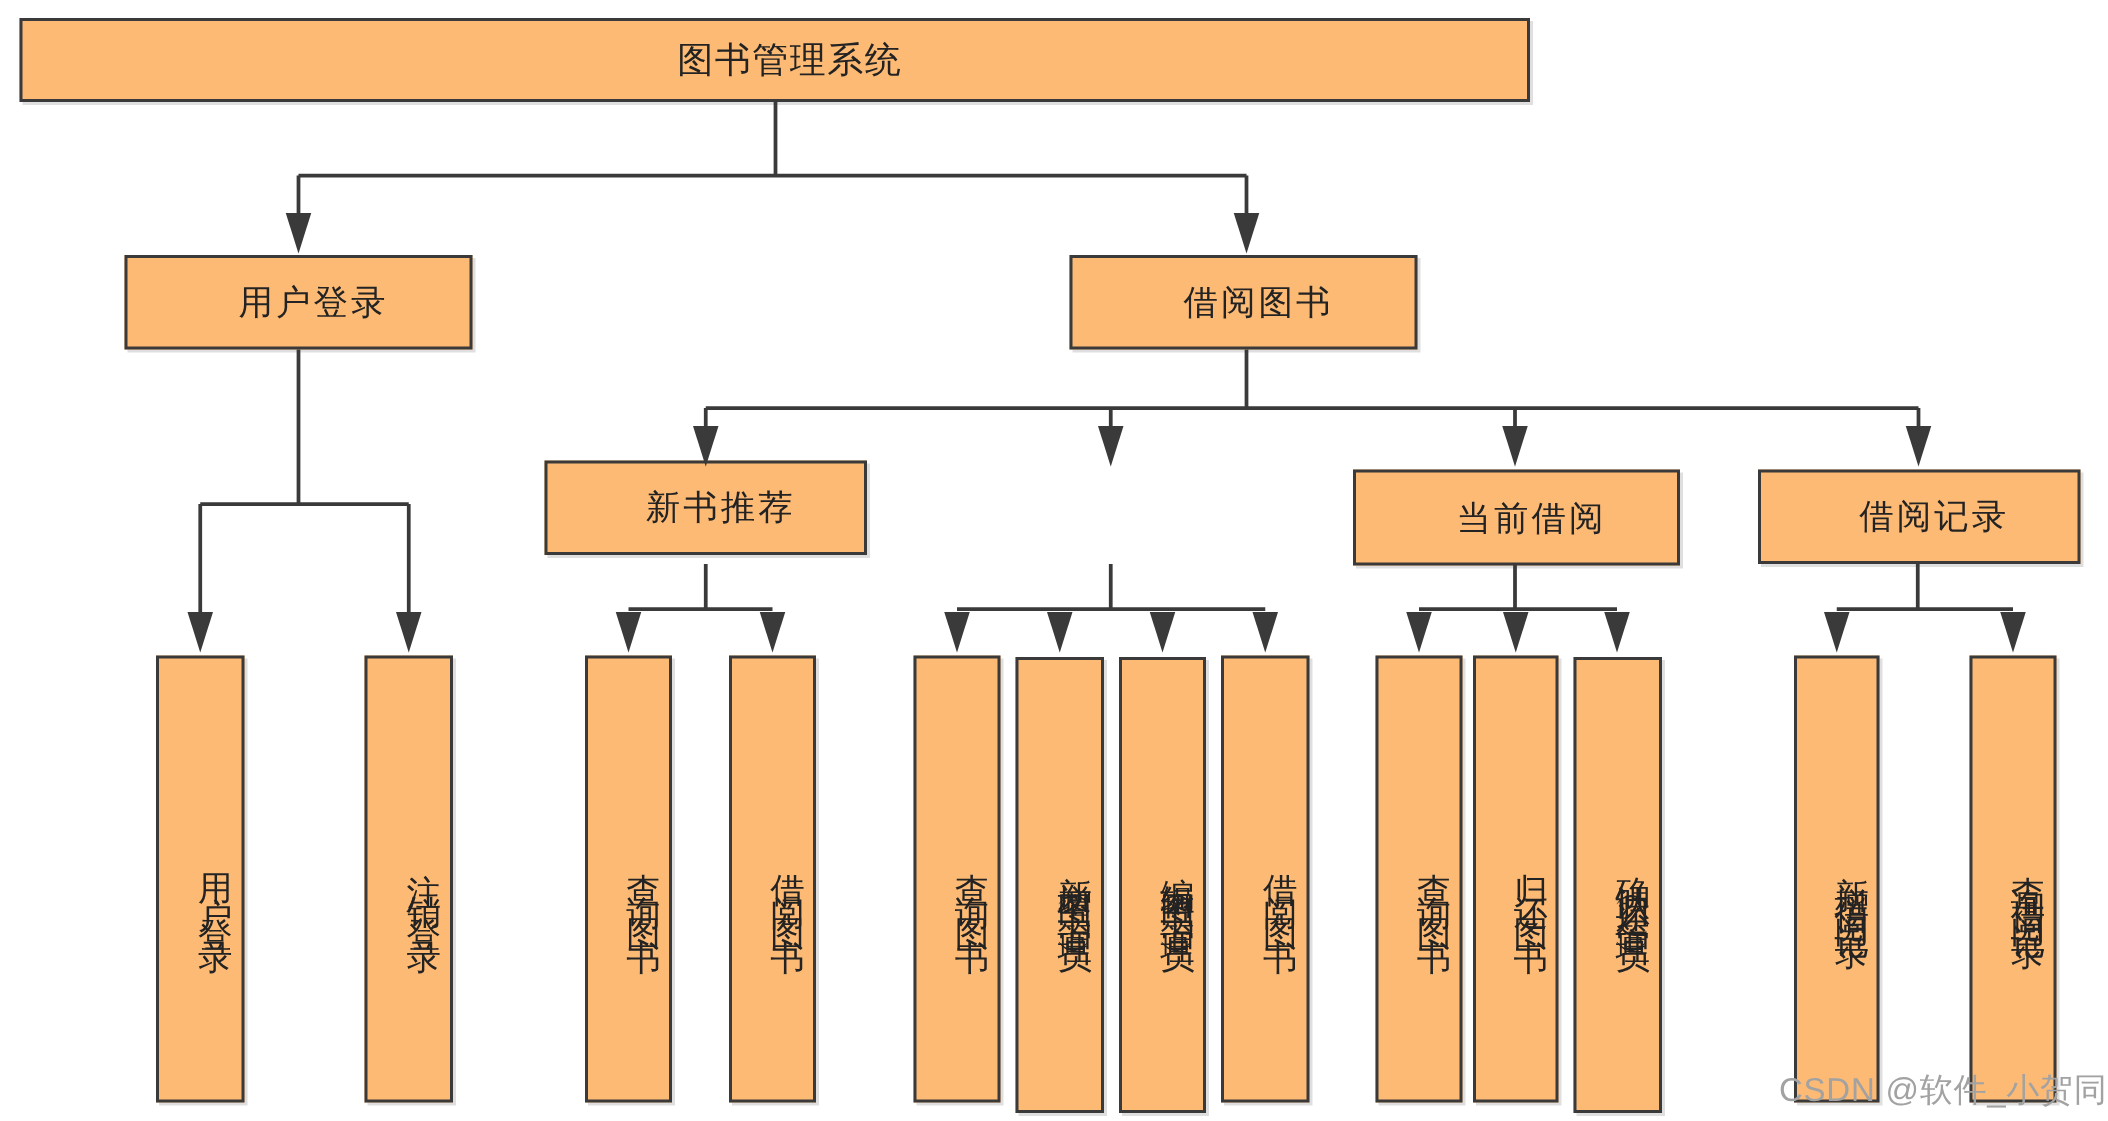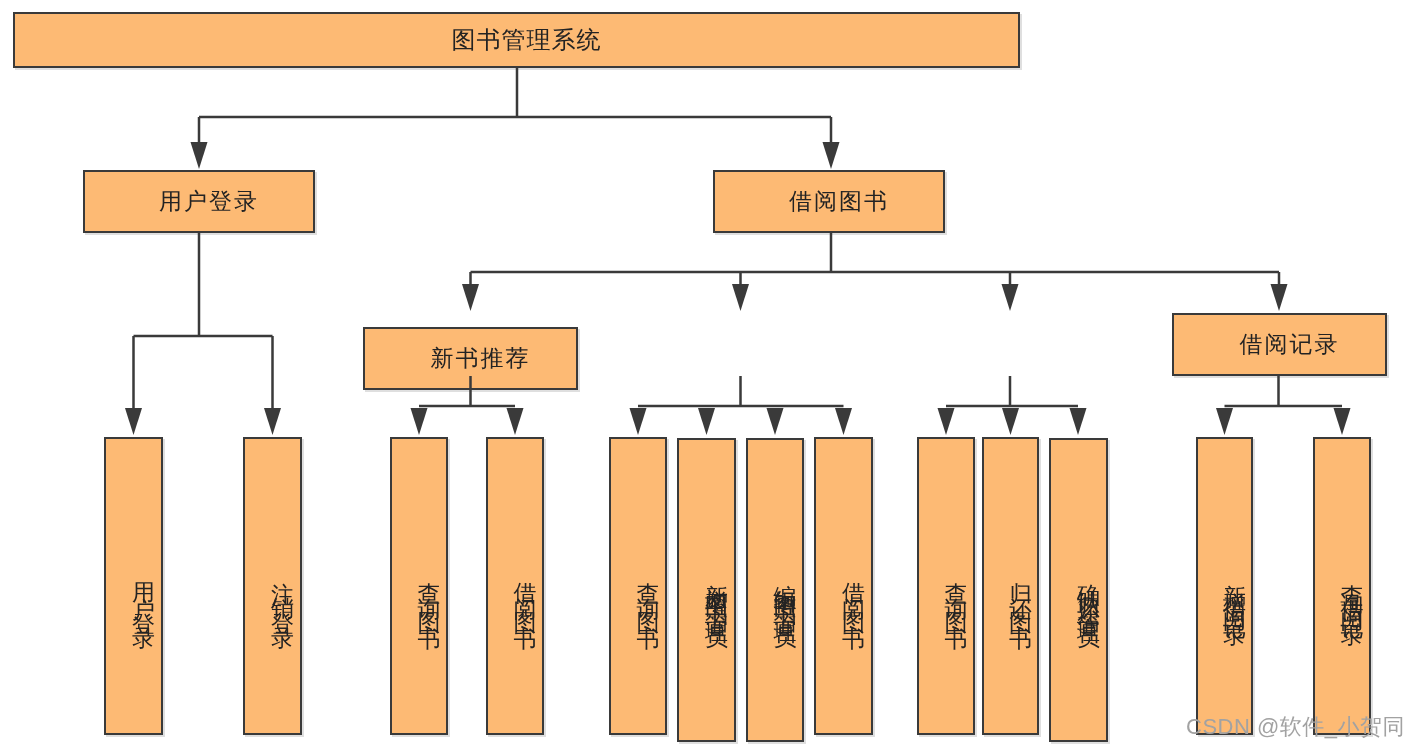--- a/index.html
+++ b/index.html
@@ -68,21 +68,22 @@
         <polygon points="1224.5,435 1216,408 1233,408"></polygon>
         <polygon points="1342,435 1333.5,408 1350.5,408"></polygon>
       </g>
   </svg>
 
   <div class="node hbox root" style="left:13px;top:12px;width:1007px;height:56px">图书管理系统</div>
 
   <div class="node hbox" style="left:83px;top:170px;width:232px;height:63px">用户登录</div>
   <div class="node hbox" style="left:713px;top:170px;width:232px;height:63px">借阅图书</div>
 
-  <div class="node hbox" style="left:363px;top:327px;width:215px;height:63px">新书推荐</div>
+  <div class="node hbox" style="left:363px;top:307px;width:215px;height:63px">新书推荐</div>
+  <div class="node hbox" style="left:902px;top:313px;width:218px;height:64px">当前借阅</div>
   <div class="node hbox" style="left:1172px;top:313px;width:215px;height:63px">借阅记录</div>
 
   <div class="node vbox v4" style="left:104px;top:437px;width:59px;height:298px">用户登录</div>
   <div class="node vbox v4" style="left:243px;top:437px;width:59px;height:298px">注销登录</div>
 
   <div class="node vbox v4" style="left:390px;top:437px;width:58px;height:298px">查询图书</div>
   <div class="node vbox v4" style="left:486px;top:437px;width:58px;height:298px">借阅图书</div>
 
   <div class="node vbox v4" style="left:609px;top:437px;width:58px;height:298px">查询图书</div>
   <div class="node vbox v9" style="left:677px;top:438px;width:59px;height:304px">新增图书（管理员）</div>

